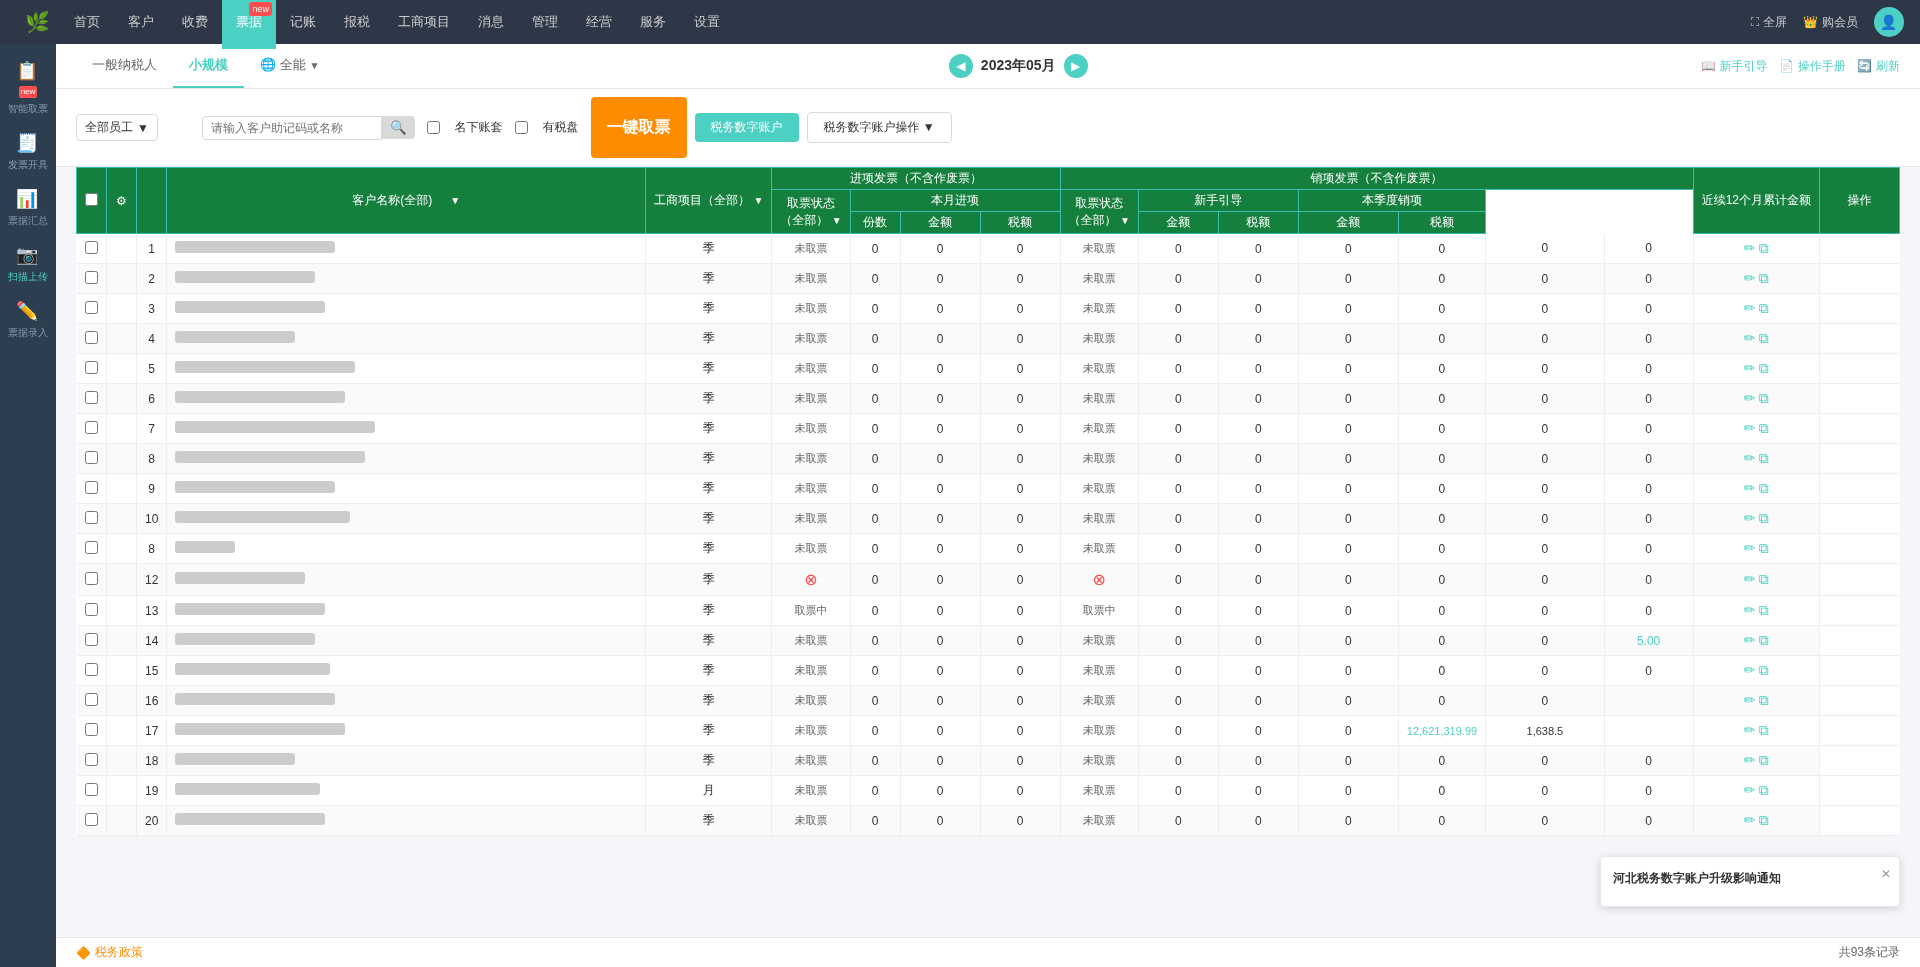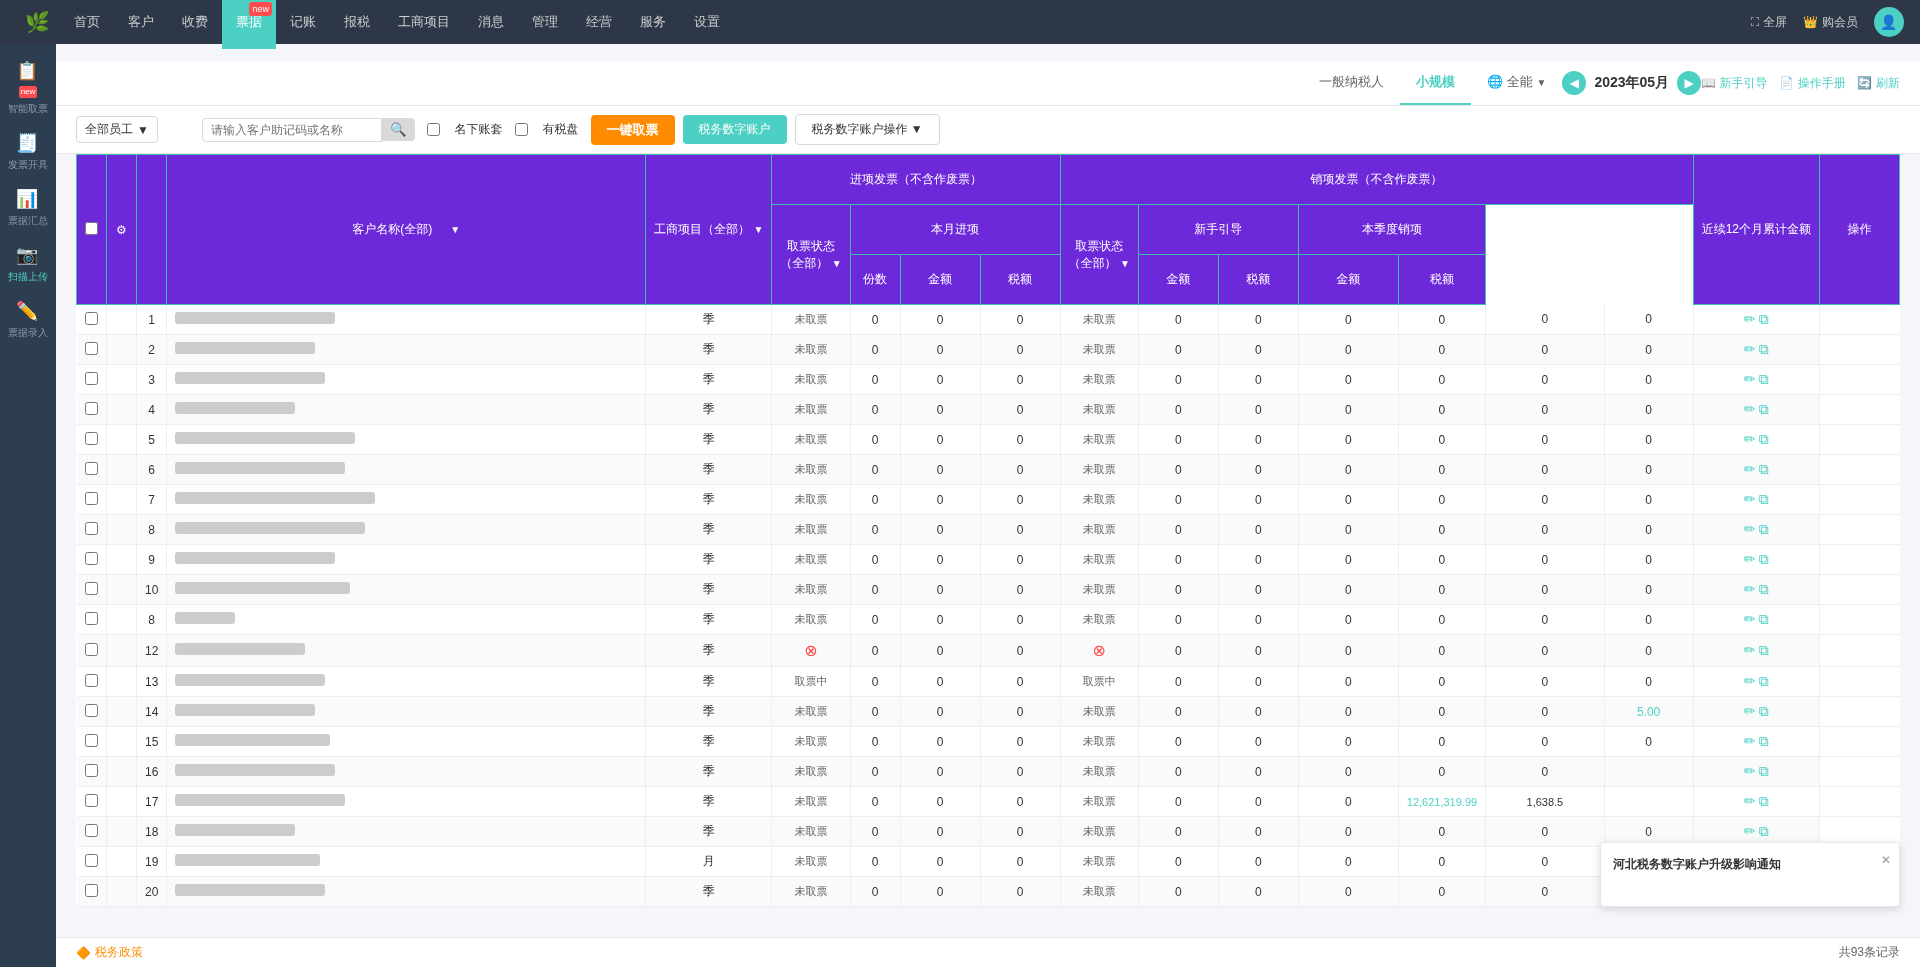--- a/index.html
+++ b/index.html
@@ -35,41 +35,41 @@
     .month-nav .month-btn { width: 24px; height: 24px; border-radius: 50%; background: #4dd0c4; color: #fff; border: none; cursor: pointer; display: flex; align-items: center; justify-content: center; font-size: 12px; }
     .month-display { font-size: 14px; font-weight: bold; color: #333; }
 
     
     .filter-bar { background: #fff; padding: 8px 20px; display: flex; align-items: center; gap: 12px; border-bottom: 1px solid #e8e8e8; }
     .select-wrapper { display: flex; align-items: center; border: 1px solid #d9d9d9; border-radius: 4px; padding: 4px 8px; gap: 4px; cursor: pointer; font-size: 12px; background: #fff; }
     .search-input { border: 1px solid #d9d9d9; border-radius: 4px; padding: 4px 8px; font-size: 12px; width: 180px; }
     .search-btn { background: #d9d9d9; border: none; padding: 4px 8px; cursor: pointer; border-radius: 0 4px 4px 0; }
     .checkbox-label { display: flex; align-items: center; gap: 15px; font-size: 12px; cursor: pointer; }
 
-    .btn-orange { background: #ff8c00; color: #fff; border: none; padding: 6px 16px; border-radius: 4px; cursor: pointer; font-size: 13px; font-weight: bold; }
+    .btn-orange { background: #ff8c00; color: #fff; border: none; padding: 20px 16px; border-radius: 4px; cursor: pointer; font-size: 16px; font-weight: bold; }
     .btn-teal { background: #4dd0c4; color: #fff; border: none; padding: 6px 16px; border-radius: 4px; cursor: pointer; font-size: 12px; }
     .btn-outline { background: #fff; color: #333; border: 1px solid #d9d9d9; padding: 6px 16px; border-radius: 4px; cursor: pointer; font-size: 12px; display: flex; align-items: center; gap: 4px; }
 
     
     .table-container { flex: 1; overflow: auto; padding: 0 20px 10px; }
     table { width: 100%; border-collapse: collapse; background: #fff; font-size: 12px; }
-    thead tr th { background: #6d28d9; color: #fff; padding: 16px 8px; text-align: center; border: 1px solid #3bbdb1; font-weight: normal; white-space: nowrap; }
+    thead tr th { background: #15803d; color: #fff; padding: 2px 8px; text-align: center; border: 1px solid #3bbdb1; font-weight: normal; white-space: nowrap; }
     tbody tr { border-bottom: 1px solid #eee; }
     tbody tr td { padding: 6px 8px; text-align: center; color: #333; border-right: 1px solid #eee; white-space: nowrap; }
     .col-name { text-align: left; max-width: 220px; overflow: hidden; }
     .blurred { background: #ccc; border-radius: 3px; height: 12px; display: inline-block; }
     .status-tag { font-size: 11px; color: #666; }
     .edit-btn { color: #4dd0c4; cursor: pointer; font-size: 14px; }
     .copy-btn { color: #4dd0c4; cursor: pointer; font-size: 14px; }
 
     .th-sort { display: inline-flex; align-items: center; gap: 18px; cursor: pointer; }
 
     
     .notification-popup { position: fixed; right: 20px; bottom: 60px; width: 300px; background: #fff; border: 1px solid #e8e8e8; border-radius: 4px; padding: 12px; box-shadow: 0 2px 8px rgba(0,0,0,0.15); font-size: 12px; line-height: 1.6; }
-    .notification-popup .popup-title { font-weight: bold; margin-bottom: 20px; color: #333; }
+    .notification-popup .popup-title { font-weight: bold; margin-bottom: 6px; color: #333; }
     .notification-popup .popup-close { position: absolute; top: 8px; right: 8px; cursor: pointer; color: #999; }
 
     
     .bottom-bar { background: #fff; padding: 6px 20px; display: flex; align-items: center; justify-content: space-between; border-top: 1px solid #e8e8e8; font-size: 12px; color: #666; }
     .tax-policy { color: #ff8c00; cursor: pointer; display: flex; align-items: center; gap: 4px; }
   </style>
 </head>
 <body>
 
 <div class="top-nav">
@@ -125,21 +125,21 @@
       <span>扫描上传</span>
     </div>
     <div class="sidebar-item">
       <span class="si-icon">✏️</span>
       <span>票据录入</span>
     </div>
   </div>
 
   <div class="main-content">
 
-    <div style="background:#fff; padding: 0 20px; display:flex; align-items:center; border-bottom:1px solid #e8e8e8; justify-content: flex-end; margin-top: 17px;">
+    <div style="background:#fff; padding: 0 20px; display:flex; align-items:center; border-bottom:1px solid #e8e8e8; justify-content: space-between;">
       <div style="display:flex; align-items:center;">
         <div class="sub-tab">
           <span>一般纳税人</span>
         </div>
         <div class="sub-tab active">
           <span>小规模</span>
         </div>
         <div class="sub-tab">
           <span>🌐</span>
           <span>全能</span>

